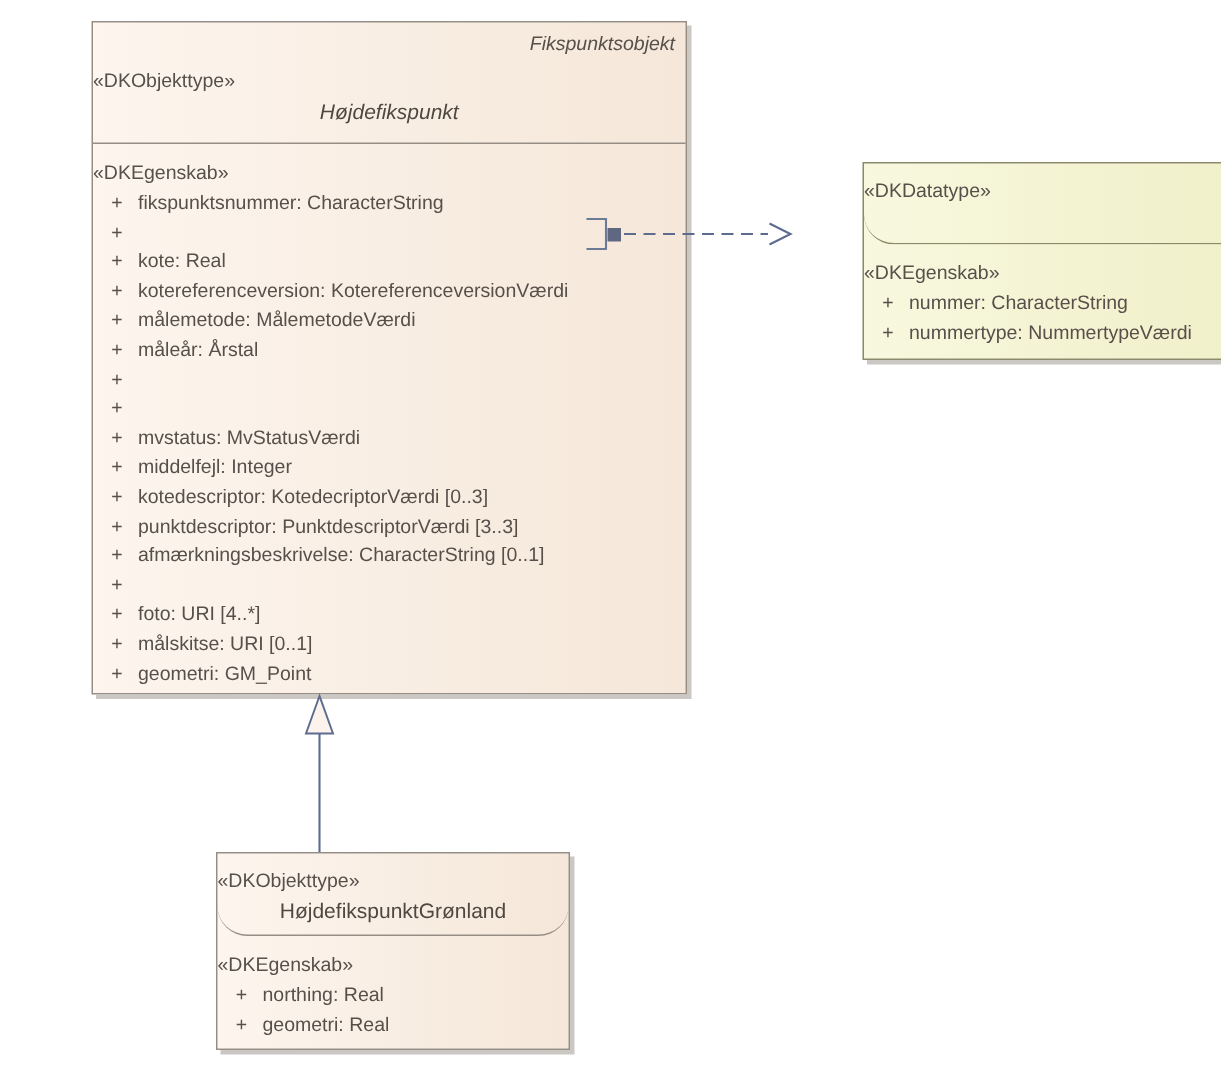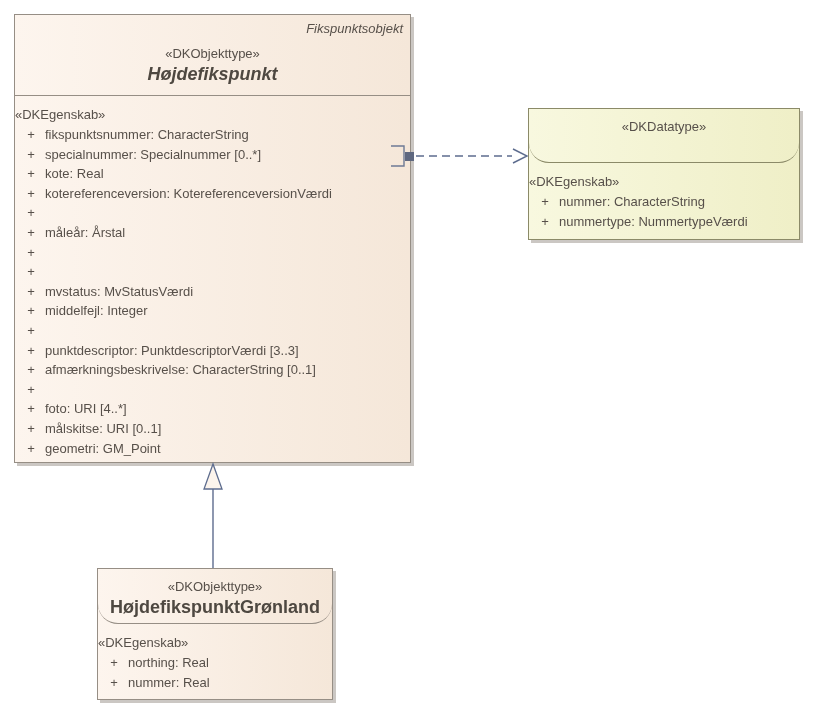--- a/index.html
+++ b/index.html
@@ -6,32 +6,33 @@
   .canvas{
     position:relative;width:814px;height:715px;background:#ffffff;overflow:hidden;
     font-family:"Liberation Sans",sans-serif;color:#57504a;
   }
   .uml-class{
     position:absolute;box-sizing:border-box;
     border:1px solid #968e85;
     box-shadow:3px 3px 0 #cbc7c3;
     background:linear-gradient(90deg,#fdf5ee 0%,#f5e7d9 100%);
     font-size:13px;
+    margin-left:47px;
   }
   .uml-class .hdr{box-sizing:border-box;border-bottom:1px solid #968e85;}
   .uml-class.datatype{
     border-color:#8b8a68;
     background:linear-gradient(90deg,#f8f8df 0%,#efefc7 100%);
   }
   .uml-class.datatype .hdr{border-bottom-color:#8b8a68;}
   .tagline{font-style:italic;text-align:right;padding:6px 7px 0 0;height:18px;line-height:16px;font-size:13px;}
-  .stereotype{text-align:center;line-height:18px;margin-top:6px;}
+  .stereotype{text-align:left;line-height:18px;margin-top:6px;}
   .hdr.no-tag{padding-top:9px;border-radius:20px;}
   .hdr.no-tag .stereotype{margin-top:0;}
-  .clsname{text-align:center;font-weight:bold;font-size:18px;line-height:19px;margin-top:2px;color:#4e4841;white-space:nowrap;}
+  .clsname{text-align:center;font-weight:normal;font-size:14px;line-height:19px;margin-top:2px;color:#4e4841;white-space:nowrap;}
   .abstract .clsname{font-style:italic;}
   .body{padding-top:9px;}
   .section-label{line-height:20px;white-space:nowrap;}
   .attr-row{display:flex;line-height:19.6px;height:19.6px;}
   .vis{flex:0 0 14px;margin-left:9px;text-align:center;}
   .atxt{margin-left:7px;white-space:nowrap;}
   svg.connectors{position:absolute;left:0;top:0;z-index:5;pointer-events:none;}
   .conn{stroke:#5d6c8e;stroke-width:1.4;fill:none;}
   .dash{stroke-dasharray:8 5;}
   .bracket{stroke:#6d7a95;stroke-width:1.4;fill:none;}
@@ -53,35 +54,35 @@
       <div class="section-label">«DKEgenskab»</div>
       <div>
 
           <div class="attr-row">
             <span class="vis">+</span>
             <span class="atxt">fikspunktsnummer: CharacterString</span>
           </div>
 
           <div class="attr-row">
             <span class="vis">+</span>
-            <span class="atxt">specialnummer: Specialnummer [0..*]</span>
           </div>
 
           <div class="attr-row">
             <span class="vis">+</span>
             <span class="atxt">kote: Real</span>
           </div>
 
           <div class="attr-row">
             <span class="vis">+</span>
             <span class="atxt">kotereferenceversion: KotereferenceversionVærdi</span>
           </div>
 
           <div class="attr-row">
             <span class="vis">+</span>
+            <span class="atxt">målemetode: MålemetodeVærdi</span>
           </div>
 
           <div class="attr-row">
             <span class="vis">+</span>
             <span class="atxt">måleår: Årstal</span>
           </div>
 
           <div class="attr-row">
             <span class="vis">+</span>
           </div>
@@ -95,20 +96,21 @@
             <span class="atxt">mvstatus: MvStatusVærdi</span>
           </div>
 
           <div class="attr-row">
             <span class="vis">+</span>
             <span class="atxt">middelfejl: Integer</span>
           </div>
 
           <div class="attr-row">
             <span class="vis">+</span>
+            <span class="atxt">kotedescriptor: KotedecriptorVærdi [0..3]</span>
           </div>
 
           <div class="attr-row">
             <span class="vis">+</span>
             <span class="atxt">punktdescriptor: PunktdescriptorVærdi [3..3]</span>
           </div>
 
           <div class="attr-row">
             <span class="vis">+</span>
             <span class="atxt">afmærkningsbeskrivelse: CharacterString [0..1]</span>
@@ -166,21 +168,21 @@
       <div class="section-label">«DKEgenskab»</div>
       <div>
 
           <div class="attr-row">
             <span class="vis">+</span>
             <span class="atxt">northing: Real</span>
           </div>
 
           <div class="attr-row">
             <span class="vis">+</span>
-            <span class="atxt">nummer: Real</span>
+            <span class="atxt">geometri: Real</span>
           </div>
         </div>
     </div>
   </section>
 
   <svg class="connectors" width="814" height="715" viewBox="0 0 814 715">
 
     <path class="bracket" d="M391 146 H404 V166 H391"></path>
     <rect class="sq" x="405" y="152" width="9" height="9"></rect>
     <line class="conn dash" x1="416" y1="156" x2="512" y2="156"></line>

